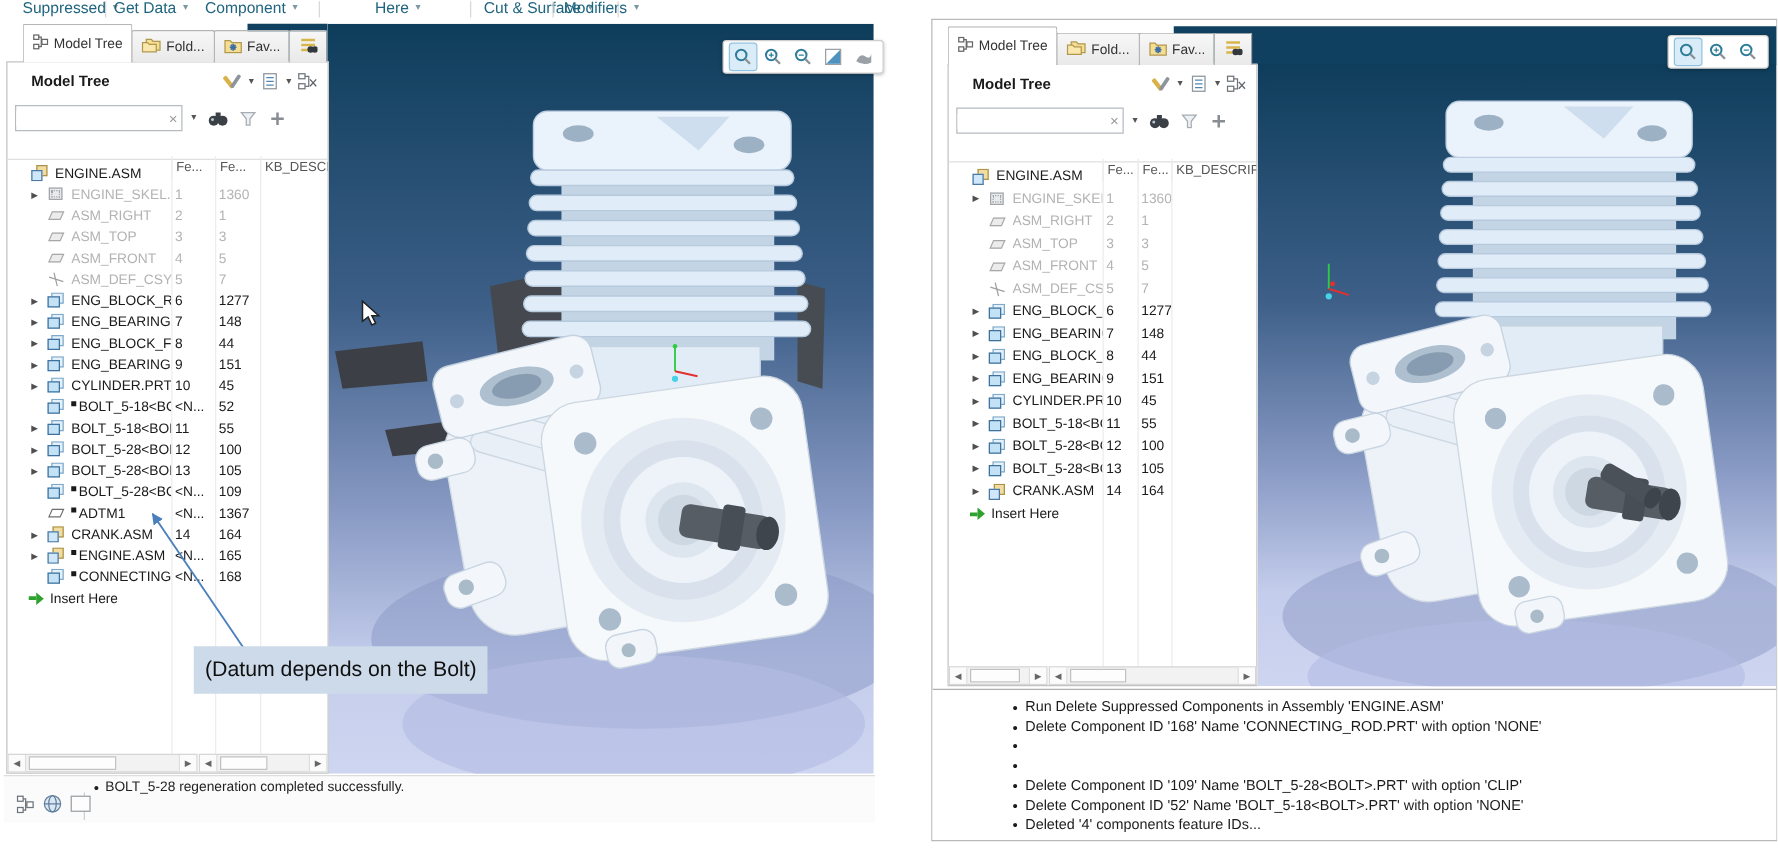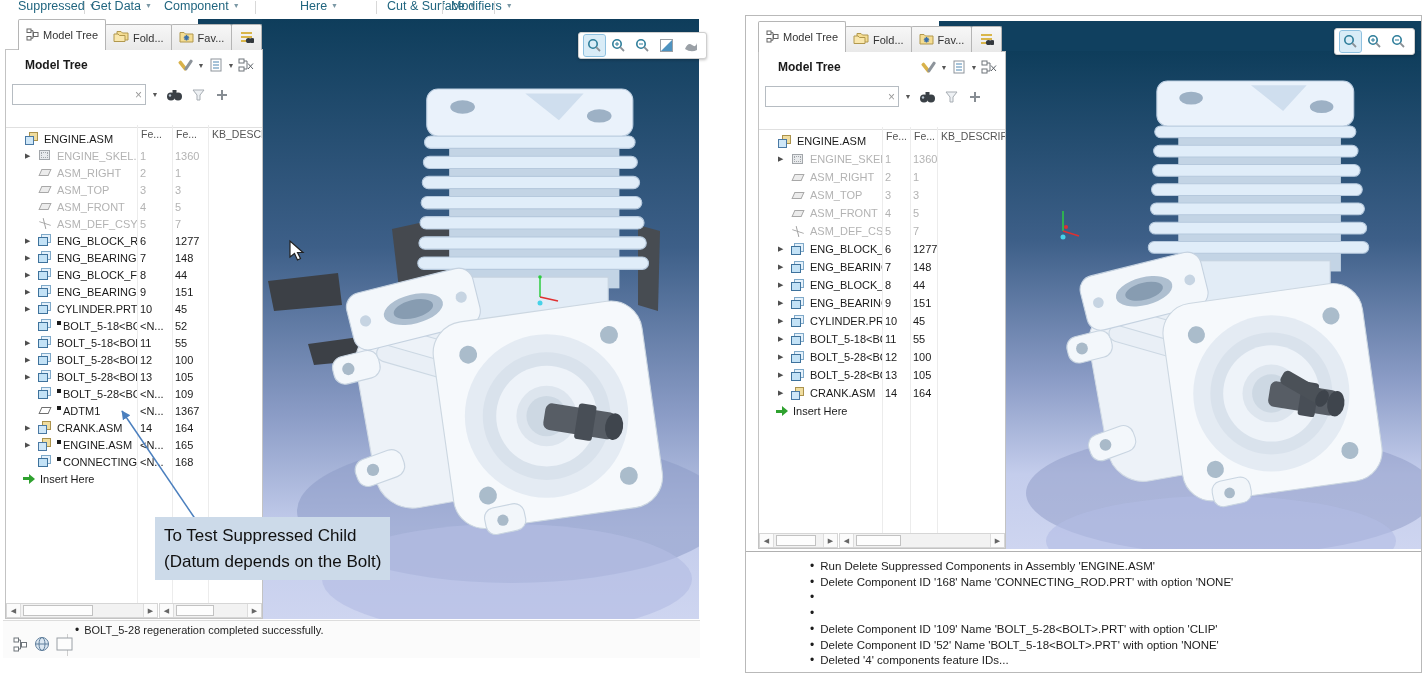--- a/index.html
+++ b/index.html
@@ -561,21 +561,20 @@
       <span><svg width="17" height="14">
               <rect x="1" y="1" width="15" height="12" fill="#fdfdfd" stroke="#9aa0a6"></rect>
             </svg></span>
     </div>
   </div>
 
   <svg class="ann-arrow" style="left:95px;top:393px;" width="170" height="140">
     <line x1="100" y1="130" x2="24" y2="18" stroke="#4b7fbe" stroke-width="1.5" marker-end="url(#ah)"></line>
   </svg>
   <div class="annotation" style="left:152px;top:517px;">
-    <div>To Test Suppressed Child</div>
     <div>(Datum depends on the Bolt)</div>
   </div>
 </section>
 
 <section class="win rwin-border" style="left:745px;top:15px;width:677px;height:658px;">
 
   <div class="vstrip" style="left:193px;top:5px;width:482px;height:31px;"></div>
 
   <div class="viewport" style="left:260px;top:35px;width:415px;height:498px;">
     <svg width="415" height="498" viewBox="0 0 415 498">

